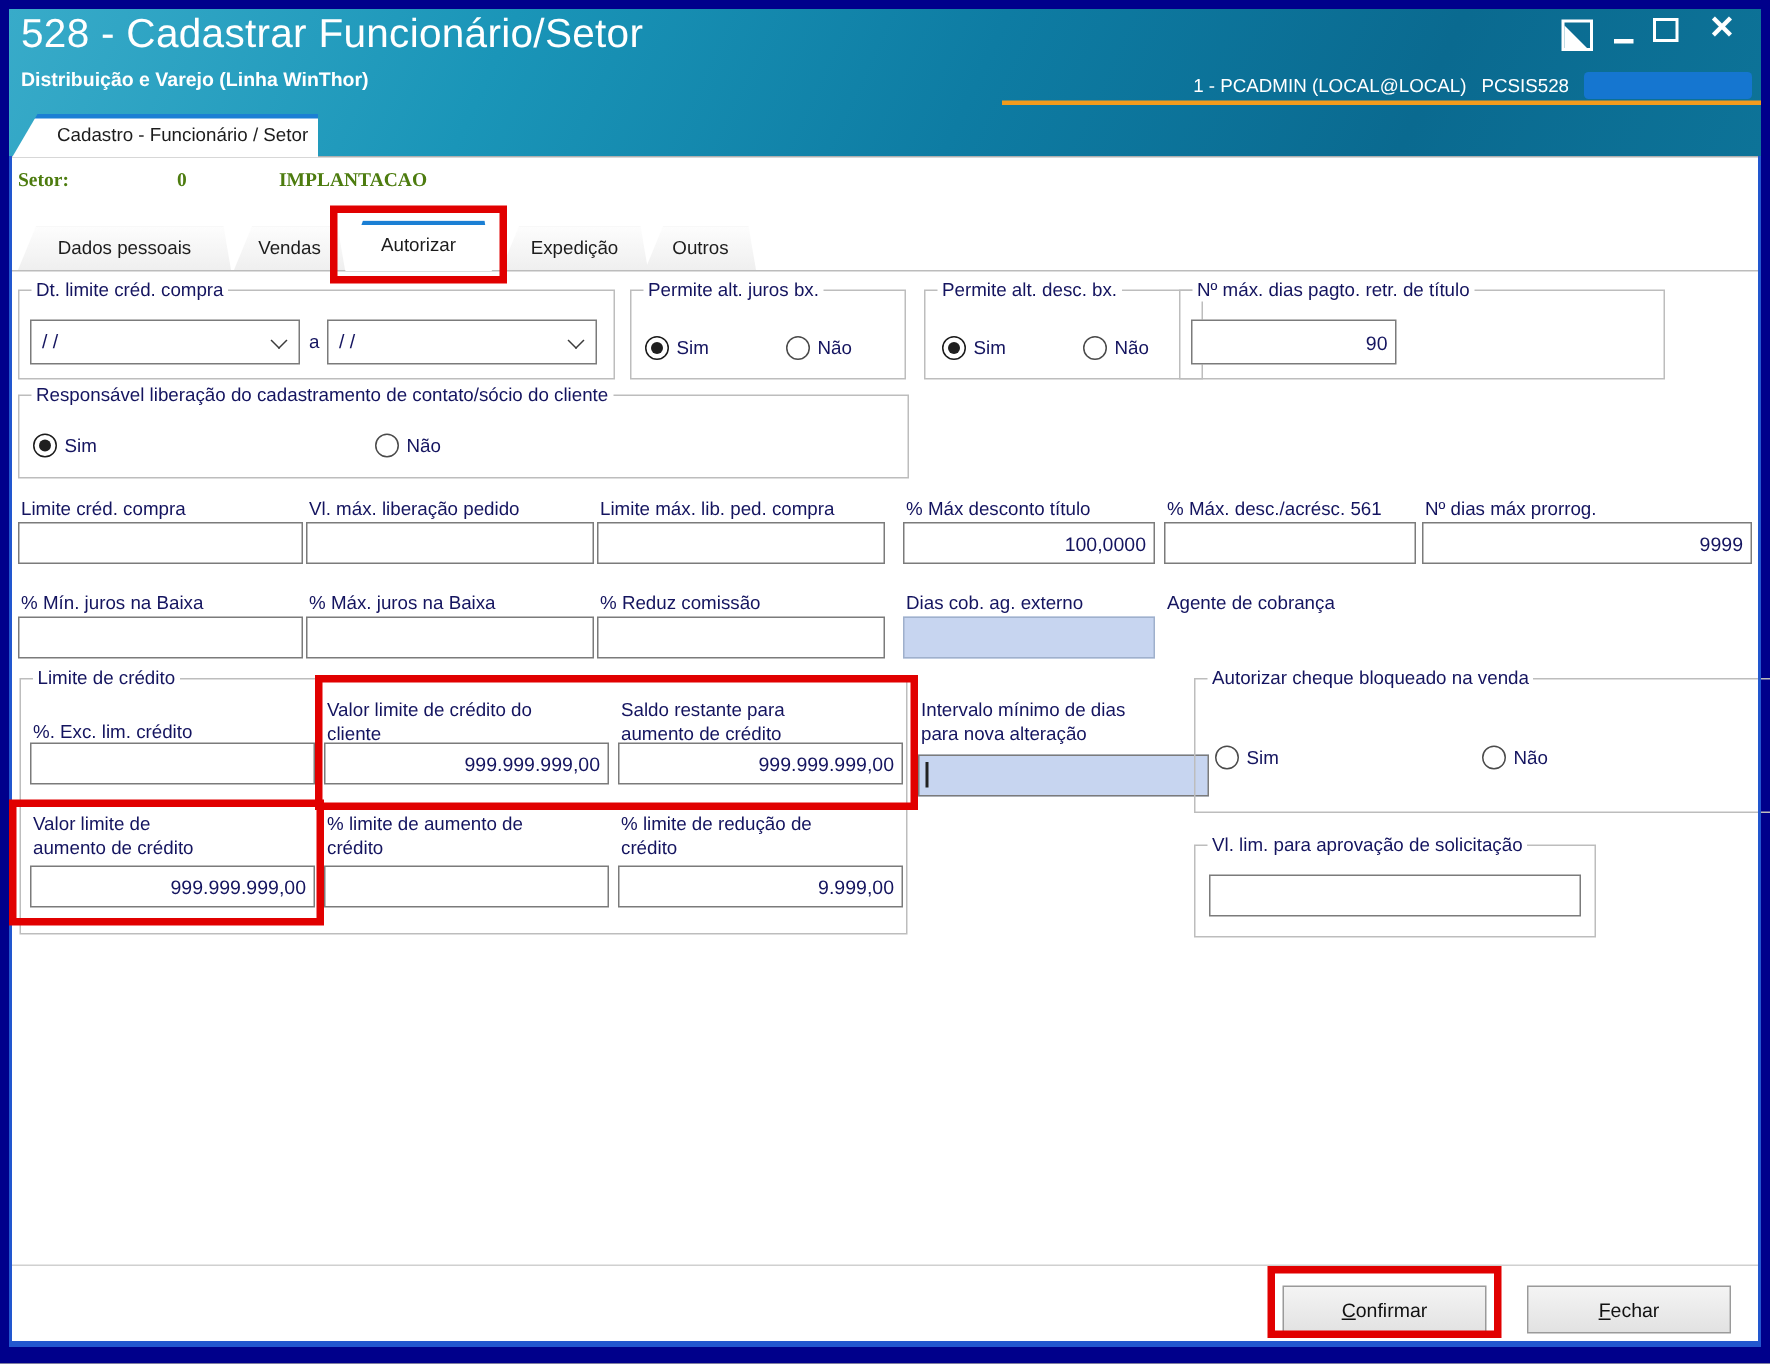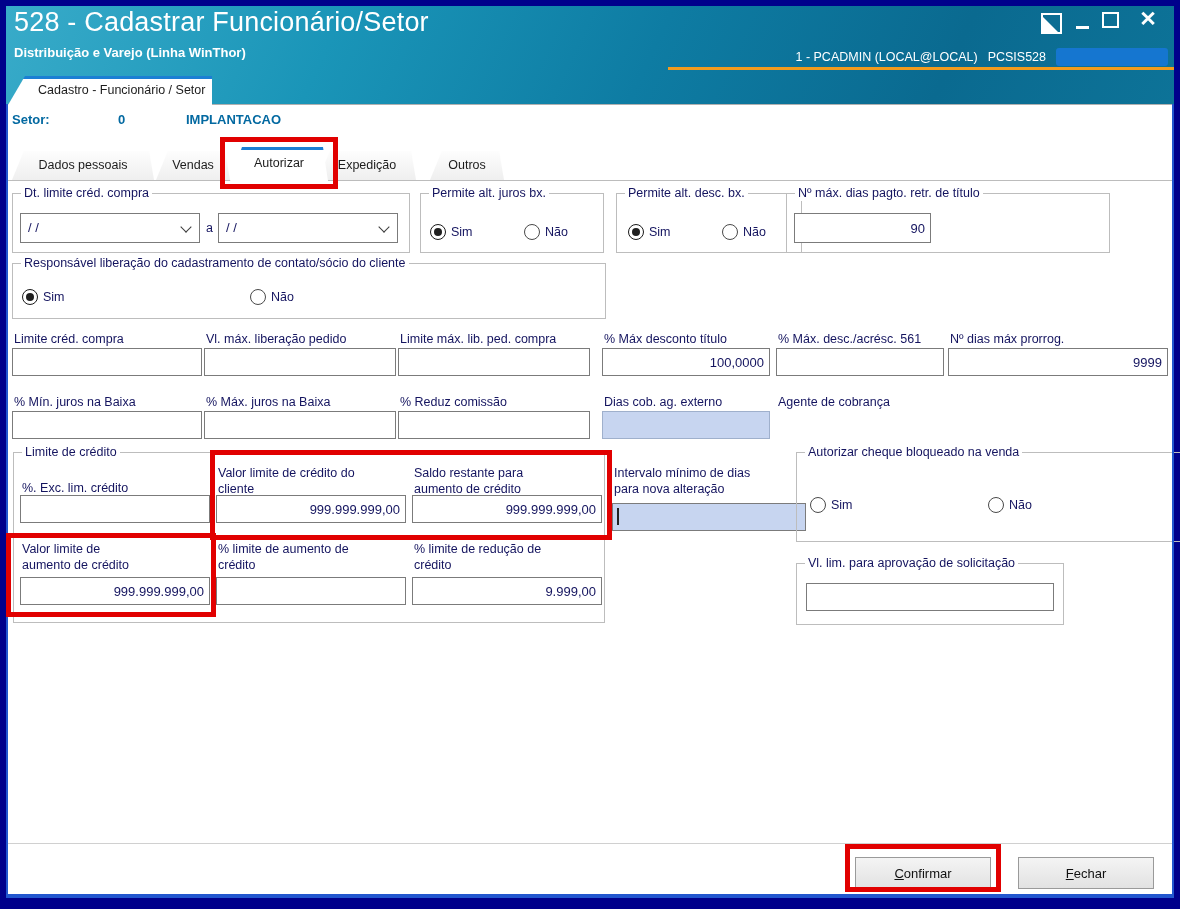--- a/index.html
+++ b/index.html
@@ -27,21 +27,21 @@
   
   .main-tab { position:absolute; left:8px; top:76px; width:204px; height:29px; background:#fff;
     clip-path:polygon(17px 0,100% 0,100% 100%,0 100%); z-index:5; filter:drop-shadow(0 0 0.7px #8a8a8a); }
   .main-tab::before { content:""; position:absolute; left:0; right:0; top:0; height:3px; background:#1B7FD4; }
   .main-tab span { position:absolute; left:30px; top:7px; font-size:12.5px; color:#1c1c1c; white-space:nowrap; }
   .content { position:absolute; left:6px; top:104px; width:1168px; height:794px; background:#fff; border-top:1px solid #b0b0b0; }
   .edge-l { position:absolute; left:6px; top:104px; width:2px; height:790px; background:#2257cf; }
   .edge-r { position:absolute; left:1172px; top:104px; width:2px; height:790px; background:#2257cf; }
   .edge-b { position:absolute; left:6px; top:894px; width:1168px; height:4px; background:#2257cf; }
 
-  .sector-line { position:absolute; top:7px; font-size:13px; font-weight:bold; color:#0369a1; white-space:nowrap; }
+  .sector-line { position:absolute; top:7px; font-size:13px; font-weight:bold; color:#4d7c0f; white-space:nowrap;font-family:Liberation Serif, serif; }
 
   
   .tabs-line { position:absolute; left:0; top:75px; width:100%; height:1px; background:#bcbcbc; }
   .itab { position:absolute; top:46px; height:29px; background:linear-gradient(#fdfdfd,#efefef);
     clip-path:polygon(12px 0,calc(100% - 5px) 0,100% 100%,0 100%); filter:drop-shadow(0 0 0.7px #8f8f8f);
     font-size:12.5px; color:#1c1c1c; text-align:center; line-height:28px; white-space:nowrap; z-index:2; cursor:pointer; }
   .itab.active { top:42px; height:34px; background:#fff; line-height:32px; z-index:3; }
   .itab.active::before { content:""; position:absolute; left:0; right:0; top:0; height:3px; background:#1B7FD4; }
 
   
@@ -99,21 +99,21 @@
   <div class="content">
 
     <div class="sector-line" style="left:6px;">Setor:</div>
     <div class="sector-line" style="left:112px;">0</div>
     <div class="sector-line" style="left:180px;">IMPLANTACAO</div>
 
     <div class="tabs-line"></div>
     <div class="itab" style="left:6px;width:142px;">Dados pessoais</div>
     <div class="itab" style="left:150px;width:74px;">Vendas</div>
     <div class="itab active" style="left:224px;width:98px;">Autorizar</div>
-    <div class="itab" style="left:312px;width:98px;">Expedição</div>
+    <div class="itab" style="left:328px;width:98px;">Expedição</div>
     <div class="itab" style="left:424px;width:74px;">Outros</div>
 
     <div class="grp" style="left:6px;top:88px;width:398px;height:60px;">
       <span class="grp-label">Dt.  limite créd. compra</span>
     </div>
     <div class="combo" style="left:14px;top:108px;width:180px;">
       <span class="val">/ /</span>
       <span class="chev"></span>
     </div>
     <div class="lbl" style="left:200px;top:115px;">a</div>

